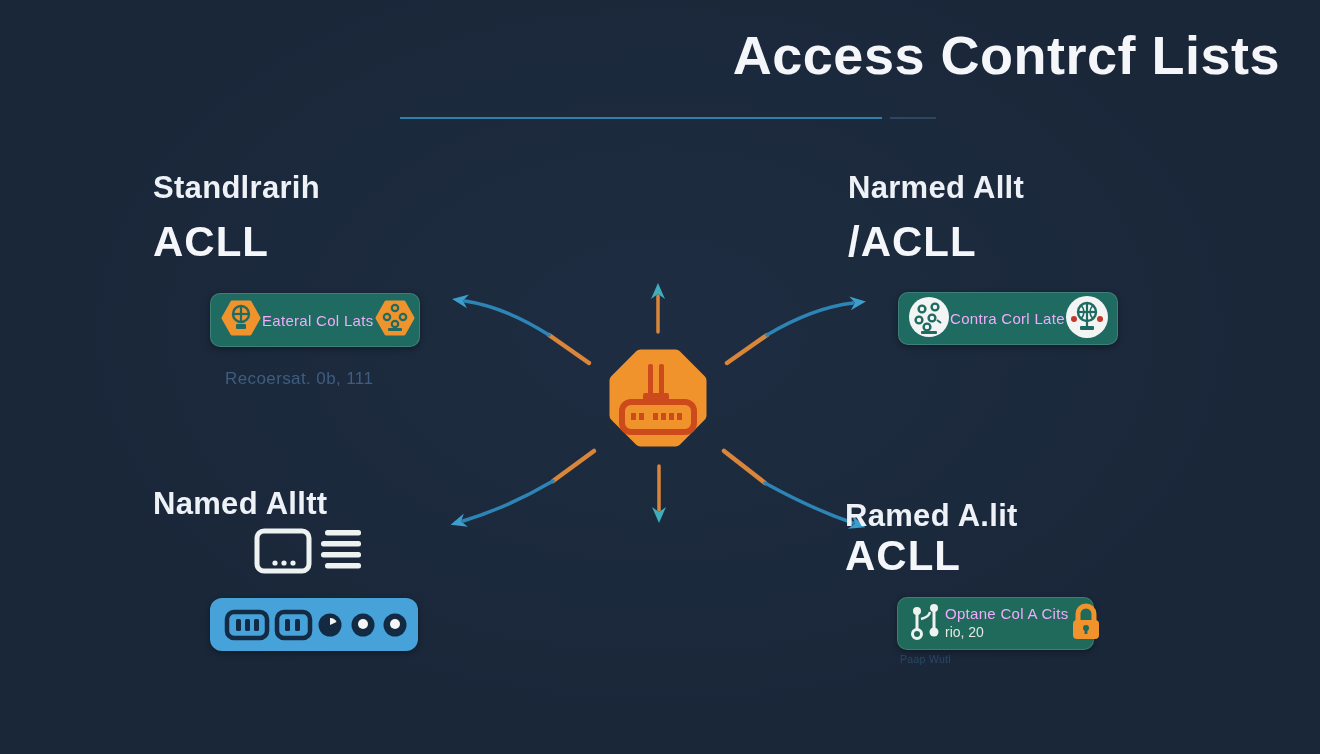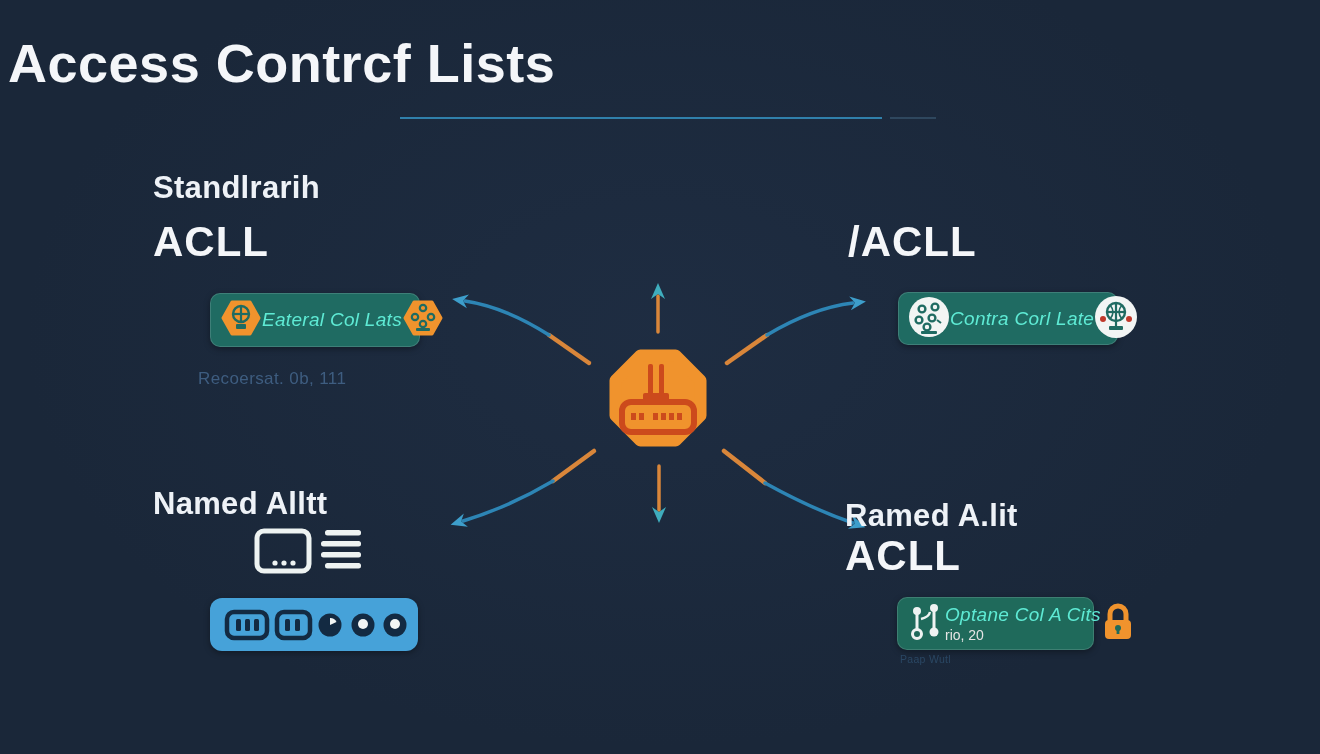--- a/index.html
+++ b/index.html
@@ -4,21 +4,21 @@
 <style>
   html,body{margin:0;padding:0;background:#10161f;}
   .canvas{
     position:relative;width:1320px;height:754px;overflow:hidden;
     font-family:"Liberation Sans", sans-serif;
     background:
       radial-gradient(ellipse 980px 640px at 50% 44%, rgba(40,58,86,.30), rgba(0,0,0,0) 65%),
       var(--background,#1a2739);
   }
   .title{
-    position:absolute;left:0;top:24px;width:1280px;margin:8px;text-align:left;
+    position:absolute;left:0;top:24px;width:1280px;margin:0;text-align:right;
     font-size:54px;font-weight:700;letter-spacing:.5px;color:var(--title-text,#f4f6f9);
   }
   .title-underline{position:absolute;left:400px;top:117px;width:482px;height:2px;background:var(--underline,#3080ab);}
   .title-underline-faint{position:absolute;left:890px;top:117px;width:46px;height:2px;background:rgba(84,128,158,.35);}
 
   .arrows{position:absolute;left:0;top:0;pointer-events:none;}
   .stroke-orange{stroke:var(--arrow-orange,#d9863a);fill:none;stroke-linecap:round;}
   .stroke-blue{stroke:var(--arrow-blue,#2d85b5);fill:none;stroke-linecap:round;}
   .fill-bluehead{fill:var(--arrowhead-blue,#3d9ecb);}
   .fill-tealhead{fill:var(--arrowhead-teal,#3fadbd);}
@@ -29,21 +29,21 @@
   .router-stroke{stroke:var(--router-glyph,#cc4a1c);fill:none;}
 
   .q-head{position:absolute;width:320px;font-size:31px;font-weight:600;color:#eef2f7;letter-spacing:.3px;}
   .q-sub{position:absolute;width:320px;font-size:42px;font-weight:800;color:#f4f6f9;letter-spacing:1px;}
 
   .badge{position:absolute;display:flex;align-items:center;justify-content:space-between;
     border-radius:10px;box-sizing:border-box;padding:0 9px;
     border:1px solid rgba(255,255,255,.14);box-shadow:0 2px 6px rgba(0,0,0,.35);}
   .badge.teal{background:var(--badge-teal,#1f6b62);}
   .badge.green{background:var(--badge-green,#1f6a5b);}
-  .badge-label{color:#5eead4;font-size:19px;letter-spacing:.3px;white-space:nowrap;font-style:italic;}
+  .badge-label{color:#f0abfc;font-size:15px;letter-spacing:.3px;white-space:nowrap;}
   .badge-text-col{display:flex;flex-direction:column;line-height:1.25;align-items:flex-start;}
   .badge-sublabel{color:#e5e5e5;font-size:14px;}
 
   .caption{position:absolute;font-size:17px;color:var(--caption-blue,#3e5d80);letter-spacing:.4px;}
   .faint-caption{position:absolute;font-size:10.5px;color:var(--faint-text,#2a4763);letter-spacing:.3px;}
 
   .device-bar{position:absolute;left:210px;top:598px;width:208px;height:53px;border-radius:12px;
     background:var(--bar-blue,#46a2d9);box-shadow:0 2px 6px rgba(0,0,0,.35);}
   .dev-dark{fill:var(--device-dark,#132a42);}
   .dev-dark-stroke{stroke:var(--device-dark,#132a42);fill:none;}
@@ -125,22 +125,23 @@
         <polygon points="12,3 30,3 39,19 30,35 12,35 3,19" fill="var(--accent-orange,#f0932d)" stroke="var(--accent-orange,#f0932d)" stroke-width="3" stroke-linejoin="round"></polygon>
         <circle class="teal-glyph" cx="21" cy="9" r="3.2" stroke-width="2.2"></circle>
         <circle class="teal-glyph" cx="13" cy="18" r="3.2" stroke-width="2.2"></circle>
         <circle class="teal-glyph" cx="29" cy="18" r="3.2" stroke-width="2.2"></circle>
         <circle class="teal-glyph" cx="21" cy="25" r="3.2" stroke-width="2.2"></circle>
         <rect class="teal-glyph-fill" x="14" y="29" width="14" height="3" rx="1"></rect>
       </svg>
     </span>
   </div>
 
-  <div class="caption" style="left:198px;top:369px;">Recoersat. 0b, 111</div>
-
+  <div class="caption" style="left:225px;top:369px;">Recoersat. 0b, 111</div>
+
+  <div class="q-head" style="left:848px;top:170px;">Narmed Allt</div>
   <div class="q-sub" style="left:848px;top:218px;">/ACLL</div>
 
   <div class="badge teal" style="left:898px;top:292px;width:220px;height:53px;">
     <span>
       <svg width="42" height="42" viewBox="0 0 42 42">
         <circle cx="21" cy="21" r="20" fill="#f2f5f4"></circle>
         <circle class="teal-glyph" cx="14" cy="13" r="3.4" stroke-width="2.4"></circle>
         <circle class="teal-glyph" cx="27" cy="11" r="3.4" stroke-width="2.4"></circle>
         <circle class="teal-glyph" cx="11" cy="24" r="3.4" stroke-width="2.4"></circle>
         <circle class="teal-glyph" cx="24" cy="22" r="3.4" stroke-width="2.4"></circle>

